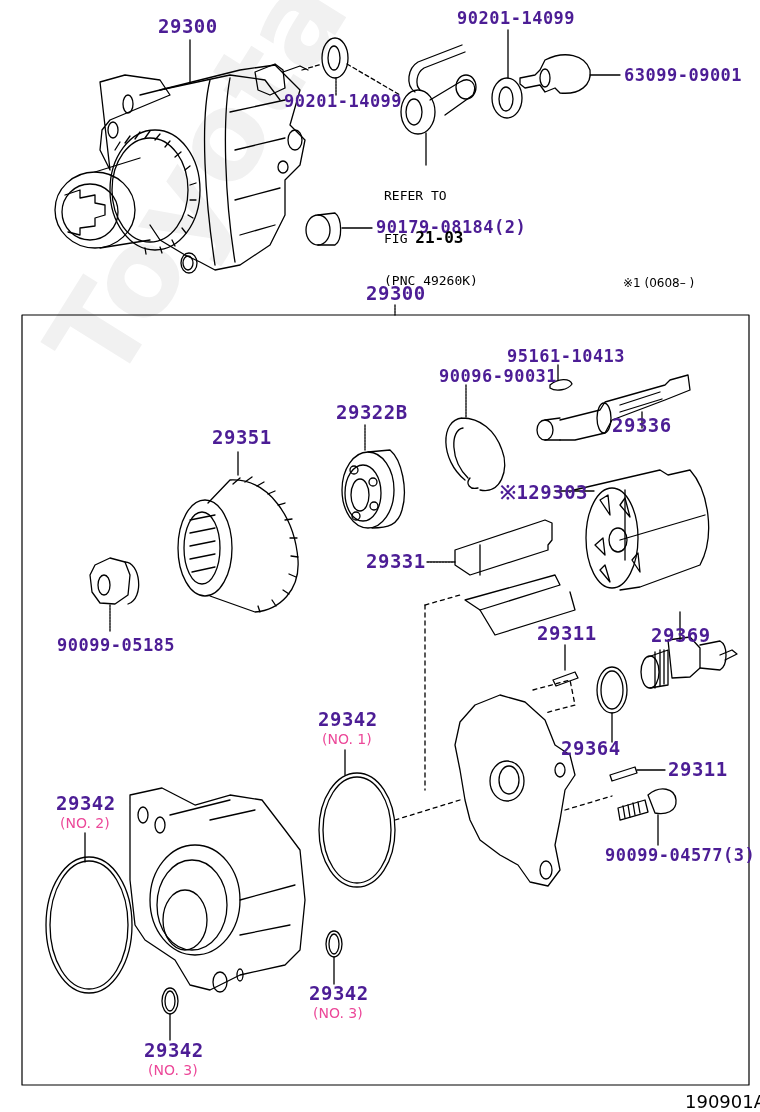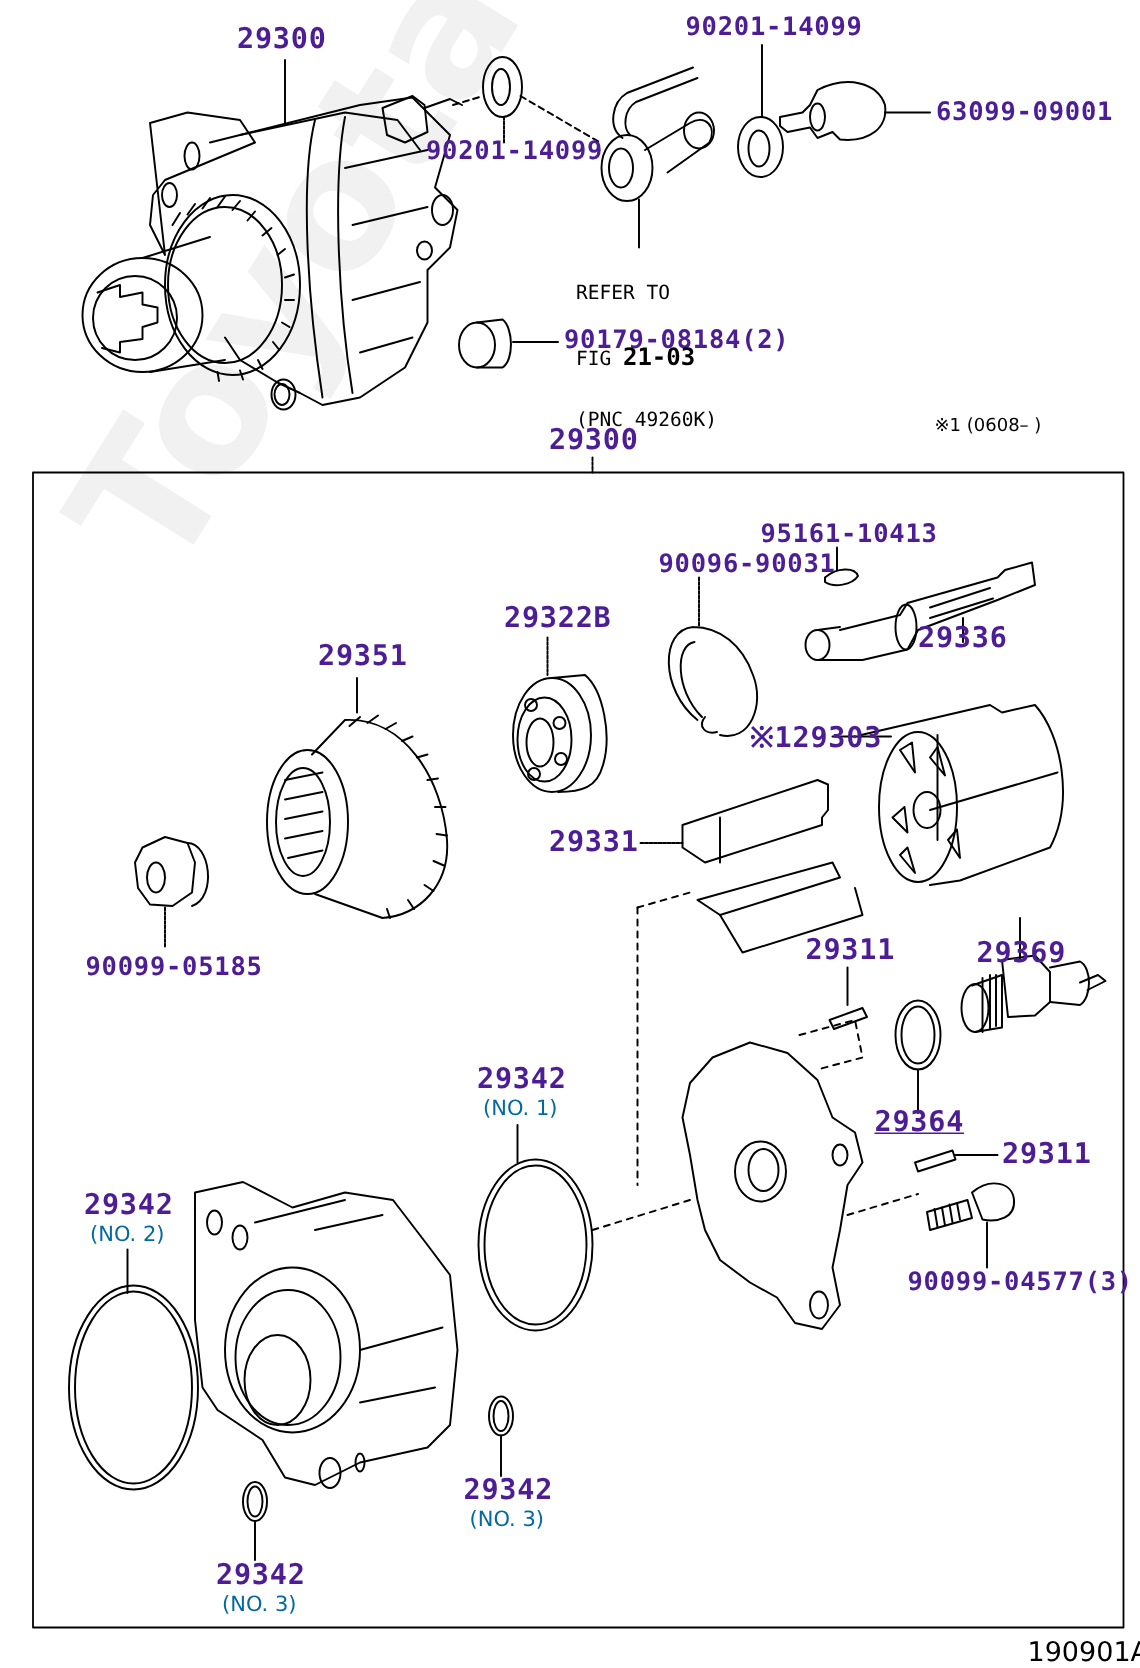--- a/index.html
+++ b/index.html
@@ -3,21 +3,21 @@
   <meta charset="utf-8">
   <style>
     html, body { margin: 0; padding: 0; background: #ffffff; }
     body { width: 760px; height: 1112px; position: relative; overflow: hidden;
            font-family: "DejaVu Sans Mono", "Liberation Mono", monospace; color: #000; }
     #diagram { position: absolute; left: 0; top: 0; width: 760px; height: 1112px; }
     .lbl { position: absolute; font-family: "DejaVu Sans Mono", "Liberation Mono", monospace;
            font-weight: bold; font-size: 17px; letter-spacing: 0.5px; line-height: 1; white-space: nowrap; color: #4c1d95; }
     .lbl.big { font-size: 19px; }
     .sub { position: absolute; font-family: "DejaVu Sans", "Liberation Sans", sans-serif;
-           font-size: 14px; line-height: 1; white-space: nowrap; color: #0369a1; }
+           font-size: 14px; line-height: 1; white-space: nowrap; color: #ec4899; }
     .note { position: absolute; font-family: "DejaVu Sans", "Liberation Sans", sans-serif;
             font-size: 12px; line-height: 1; white-space: nowrap; color: #000; }
     .ref { position: absolute; font-family: "DejaVu Sans Mono", "Liberation Mono", monospace;
            font-size: 13px; line-height: 1.05; white-space: pre; color: #000; }
     .ref b { font-size: 16px; }
     .watermark { position: absolute; left: 20px; top: 330px; font-family: "DejaVu Sans", "Liberation Sans", sans-serif;
                  font-size: 120px; font-weight: bold; color: #f1f1f1; transform: rotate(-58deg);
                  transform-origin: 0 0; white-space: nowrap; pointer-events: none; }
   </style>
 </head>
@@ -277,21 +277,21 @@
 <div class="lbl" style="left:507px; top:348px;">95161-10413</div>
 <div class="lbl" style="left:417px; top:368px;margin-left:22px;">90096-90031</div>
 <div class="lbl big" style="left:336px; top:403px;">29322B</div>
 <div class="lbl big" style="left:212px; top:428px;">29351</div>
 <div class="lbl big" style="left:612px; top:416px;">29336</div>
 <div class="lbl big" style="left:500px; top:483px;">※129303</div>
 <div class="lbl big" style="left:366px; top:552px;">29331</div>
 <div class="lbl" style="left:57px; top:637px;">90099-05185</div>
 <div class="lbl big" style="left:651px; top:592px;margin-top:34px;">29369</div>
 <div class="lbl big" style="left:537px; top:624px;">29311</div>
-<div class="lbl big" style="left:583px; top:739px;text-decoration:underline;">29364</div>
+<div class="lbl big" style="left:561px; top:739px;">29364</div>
 <div class="lbl big" style="left:668px; top:760px;">29311</div>
 <div class="lbl" style="left:605px; top:847px;">90099-04577(3)</div>
 
 <div class="lbl big" style="left:318px; top:710px;">29342</div>
 <div class="sub" style="left:322px; top:732px;">(NO. 1)</div>
 <div class="lbl big" style="left:56px; top:794px;">29342</div>
 <div class="sub" style="left:60px; top:816px;">(NO. 2)</div>
 <div class="lbl big" style="left:309px; top:984px;">29342</div>
 <div class="sub" style="left:313px; top:1006px;">(NO. 3)</div>
 <div class="lbl big" style="left:144px; top:1041px;">29342</div>

